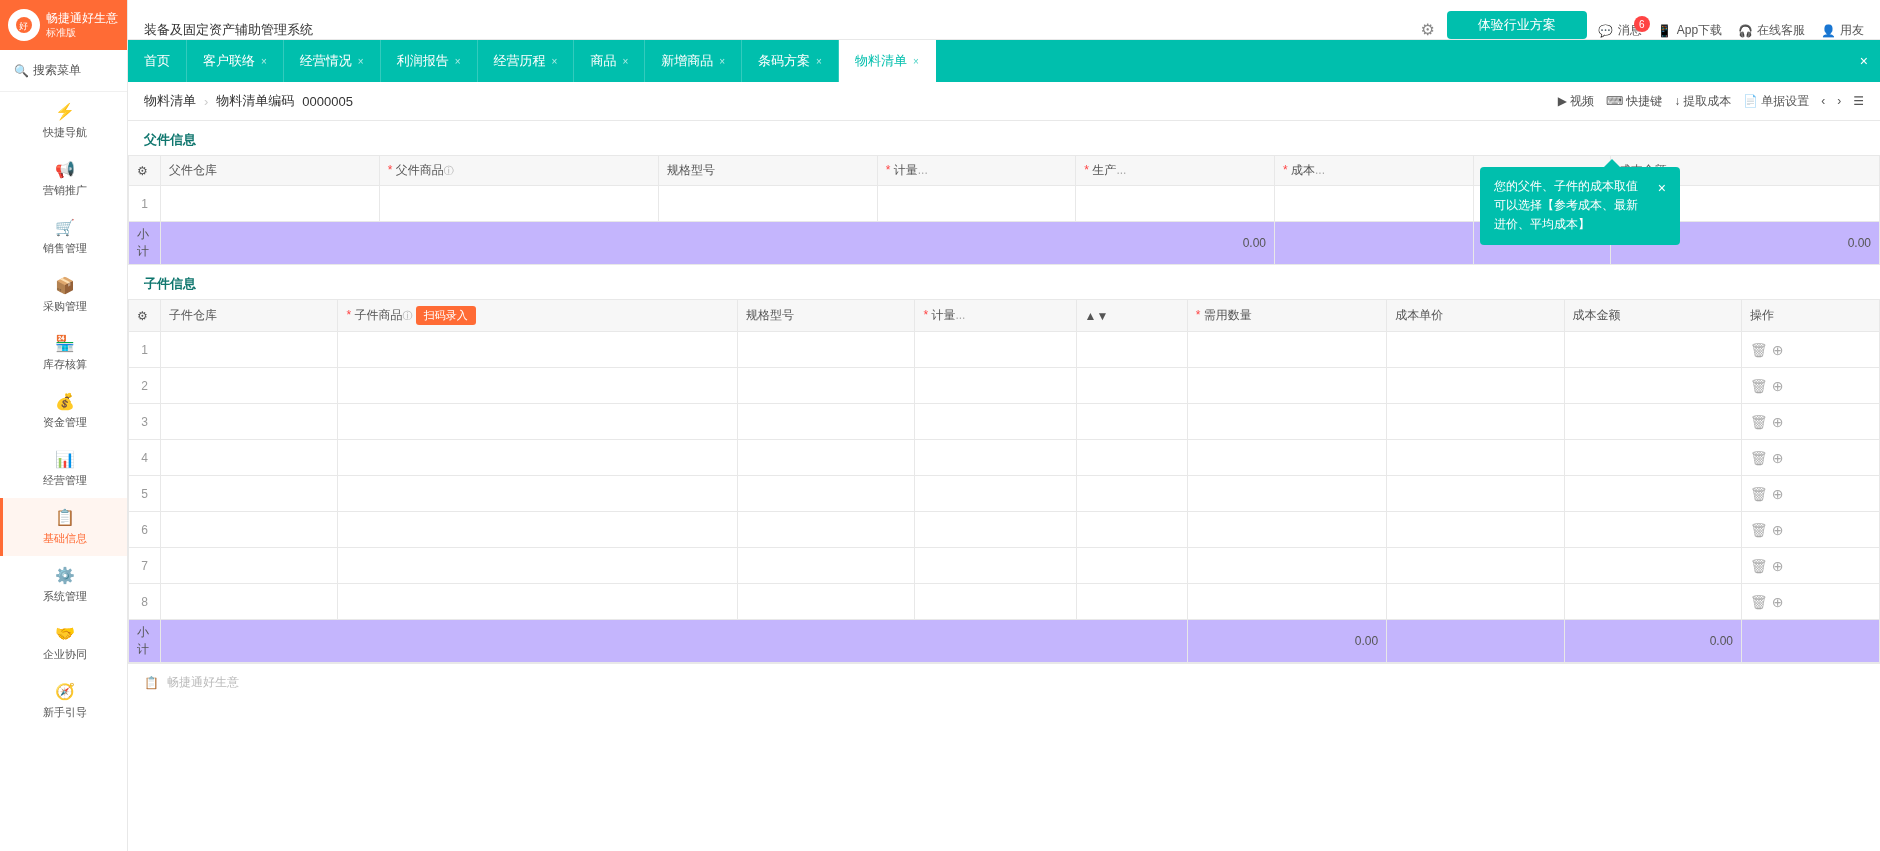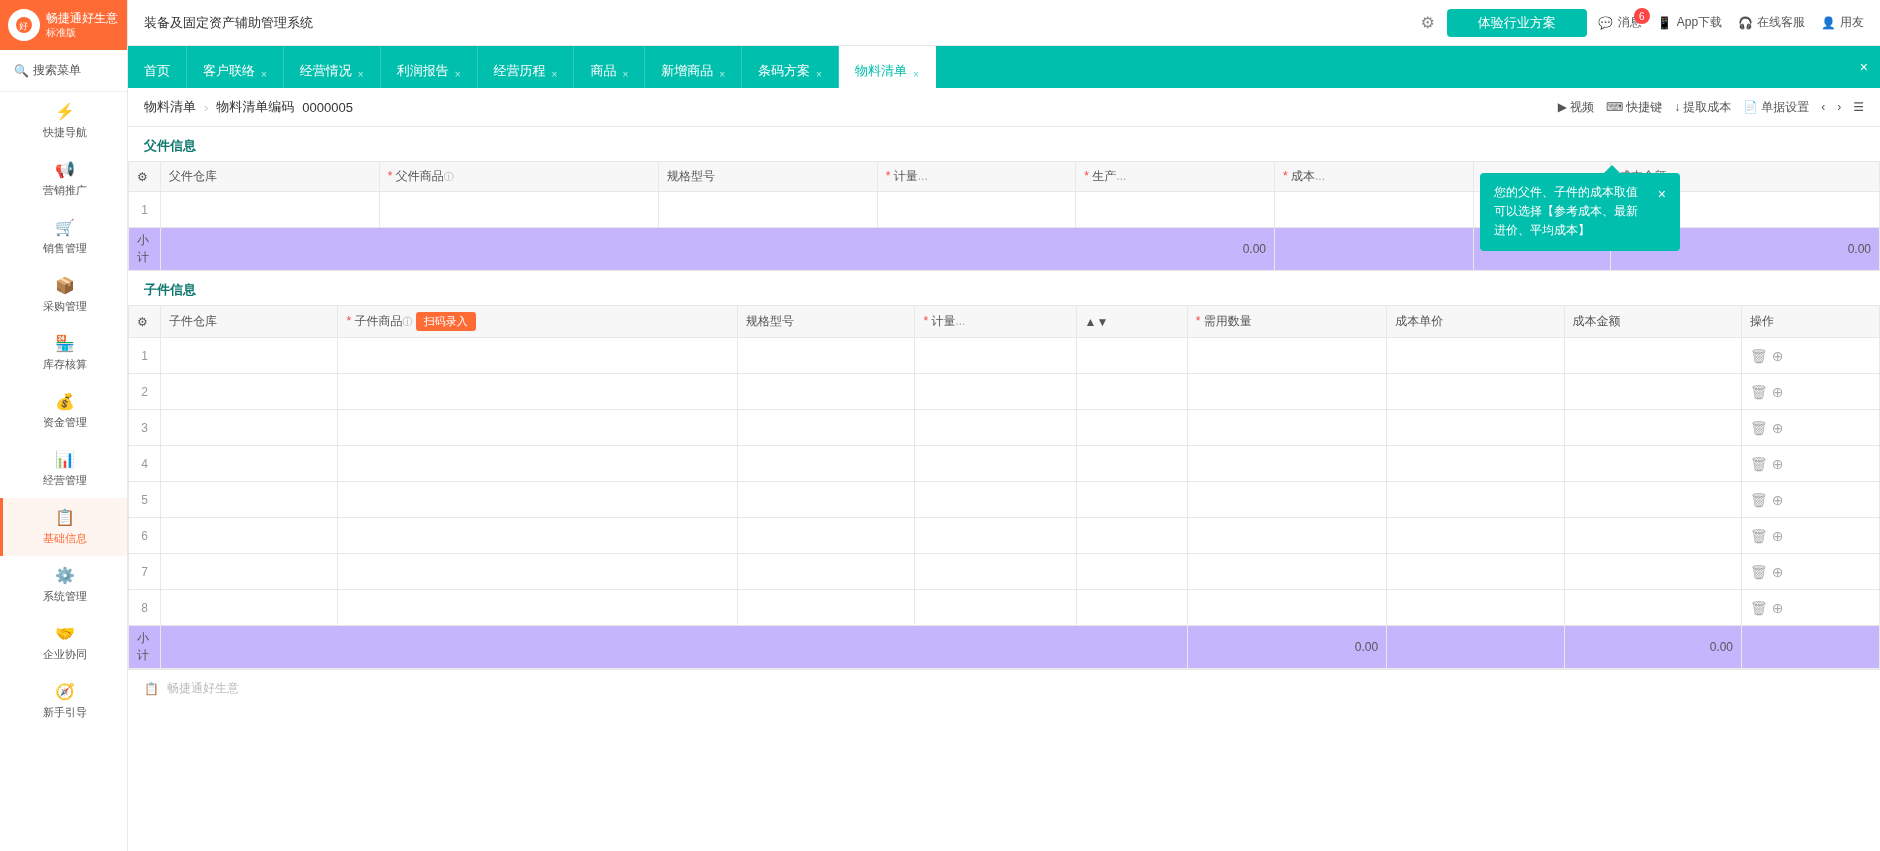--- a/index.html
+++ b/index.html
@@ -15,31 +15,31 @@
     .sidebar-search-btn { width: 100%; background: none; border: none; cursor: pointer; display: flex; align-items: center; gap: 4px; color: #555; font-size: 12px; padding: 4px 6px; }
     .sidebar-nav { flex: 1; overflow-y: auto; }
     .sidebar-item { display: flex; flex-direction: column; align-items: center; padding: 10px 4px; cursor: pointer; color: #555; font-size: 11px; gap: 4px; border-left: 3px solid transparent; }
     .sidebar-item.active { background: #fff5f0; color: #ff6b35; border-left-color: #ff6b35; }
     .sidebar-item .icon { font-size: 16px; }
 
     
     .main { flex: 1; display: flex; flex-direction: column; overflow: hidden; }
 
     
-    .topbar { background: #fff; height: 46px; display: flex; align-items: center; padding: 0 16px; border-bottom: 1px solid #e8e8e8; gap: 12px; }
+    .topbar { background: #fff; height: 40px; display: flex; align-items: flex-end; padding: 0 16px; border-bottom: 1px solid #e8e8e8; gap: 12px; }
     .topbar-title { font-size: 13px; color: #333; flex: 1; }
     .topbar-btn { background: #00bfad; color: #fff; border: none; border-radius: 4px; padding: 5px 31px; cursor: pointer; font-size: 13px; }
     .topbar-icons { display: flex; align-items: center; gap: 16px; }
     .topbar-icon-item { display: flex; align-items: center; gap: 4px; color: #555; font-size: 12px; cursor: pointer; position: relative; }
     .badge { background: #ff4444; color: #fff; border-radius: 50%; width: 16px; height: 16px; font-size: 10px; display: flex; align-items: center; justify-content: center; position: absolute; top: -6px; right: -8px; }
     .gear-btn { background: none; border: none; cursor: pointer; color: #888; font-size: 16px; }
 
     
     .nav-tabs { background: #00bfad; display: flex; align-items: center; height: 42px; overflow: hidden; }
-    .nav-tab { padding: 8px 16px; height: 100%; display: flex; align-items: flex-end; gap: 4px; color: #fff; cursor: pointer; font-size: 13px; white-space: nowrap; border-right: 1px solid rgba(255,255,255,0.2); }
+    .nav-tab { padding: 0 16px; height: 100%; display: flex; align-items: center; gap: 4px; color: #fff; cursor: pointer; font-size: 13px; white-space: nowrap; border-right: 1px solid rgba(255,255,255,0.2); }
     .nav-tab.active { background: #fff; color: #00bfad; }
     .nav-tab .close { font-size: 10px; opacity: 0.7; margin-left: 2px; }
     .nav-close-all { margin-left: auto; padding: 0 12px; color: #fff; cursor: pointer; font-size: 14px; }
 
     
     .page { flex: 1; overflow-y: auto; background: #f5f5f5; }
     .page-inner { background: #fff; margin: 0; padding: 0; min-height: 100%; }
 
     
     .breadcrumb { display: flex; align-items: center; padding: 10px 16px; border-bottom: 1px solid #e8e8e8; gap: 8px; position: relative; }

